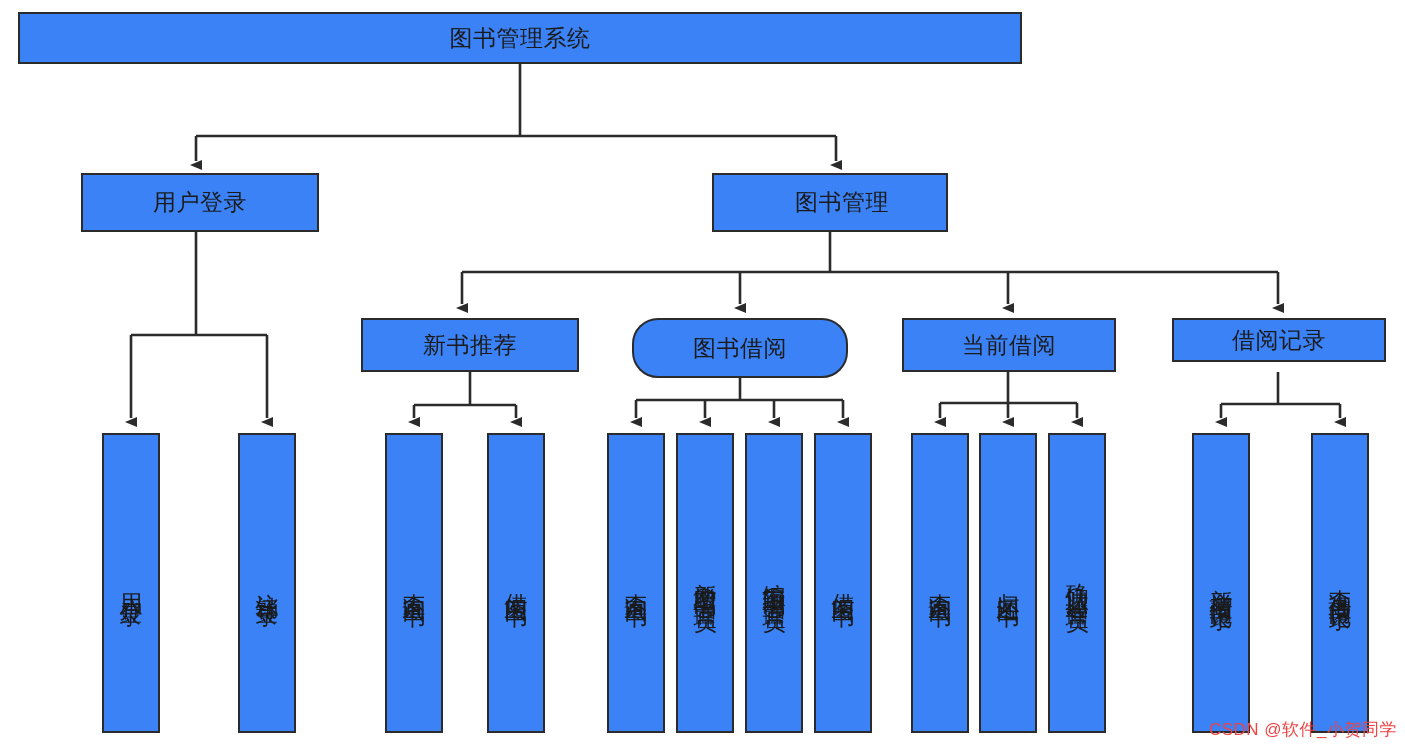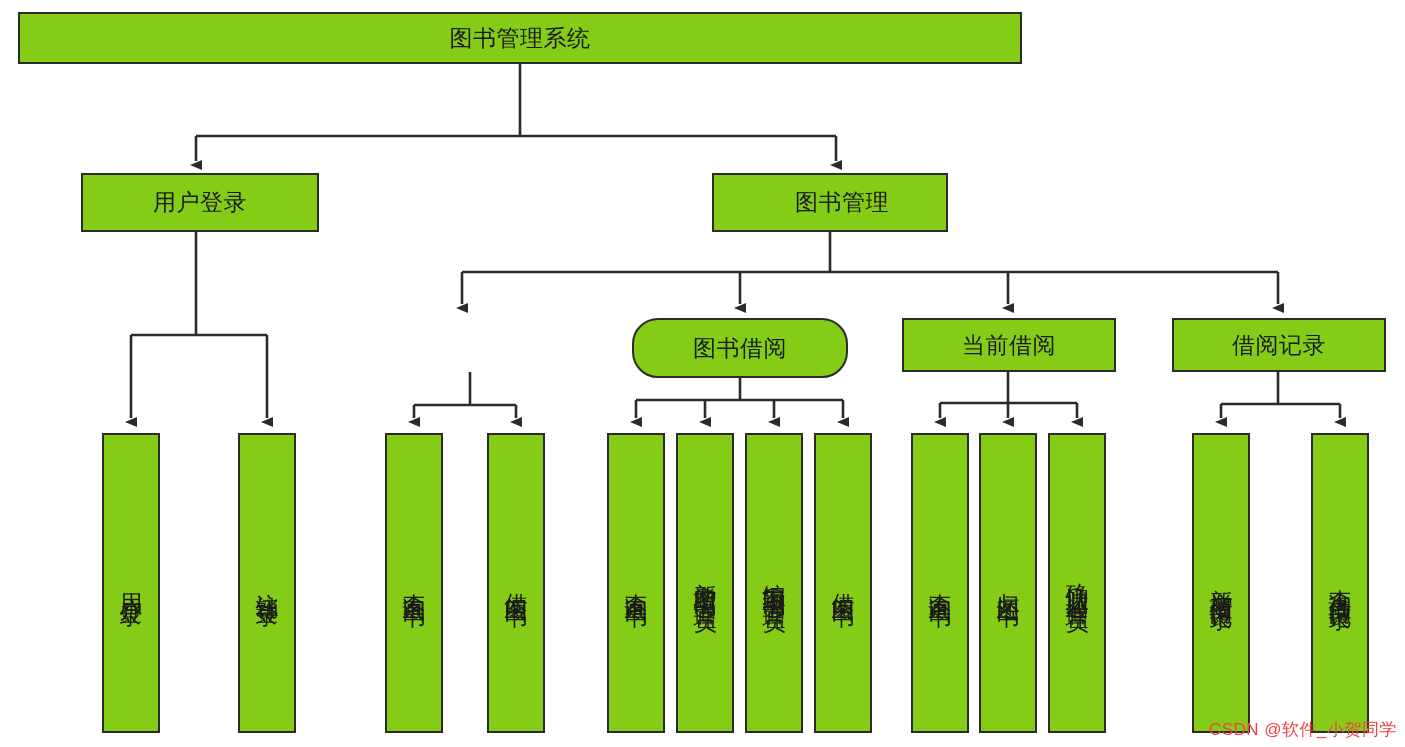--- a/index.html
+++ b/index.html
@@ -22,21 +22,21 @@
     left: 0;
     top: 0;
     width: 1405px;
     height: 747px;
     pointer-events: none;
   }
   .node {
     position: absolute;
     box-sizing: border-box;
     border: 2px solid #2b2b2b;
-    background: #84cc16;
+    background: #3b82f6;
     display: flex;
     align-items: center;
     justify-content: center;
     color: #1a1a1a;
   }
   .node.horiz {
     font-size: 23px;
     letter-spacing: 0.5px;
   }
   .node.vert {
@@ -124,27 +124,30 @@
     <span class="label">图书管理系统</span>
   </div>
 
   <div class="node horiz" style="left:81px; top:173px; width:238px; height:59px;">
     <span class="label">用户登录</span>
   </div>
   <div class="node horiz" style="left:712px; top:173px; width:236px; height:59px;padding-left:24px;">
     <span class="label">图书管理</span>
   </div>
 
+  <div class="node horiz" style="left:361px; top:318px; width:218px; height:54px;">
+    <span class="label">新书推荐</span>
+  </div>
   <div class="node horiz" style="left:632px; top:318px; width:216px; height:60px;border-radius:26px;">
     <span class="label">图书借阅</span>
   </div>
   <div class="node horiz" style="left:902px; top:318px; width:214px; height:54px;">
     <span class="label">当前借阅</span>
   </div>
-  <div class="node horiz" style="left:1172px; top:318px; width:214px; height:54px;">
+  <div class="node horiz" style="left:1172px; top:318px; width:214px; height:44px;">
     <span class="label">借阅记录</span>
   </div>
 
   <div class="node vert" style="left:102px; top:433px; width:58px; height:300px;">
     <span class="vtext">用户登录</span>
   </div>
   <div class="node vert" style="left:238px; top:433px; width:58px; height:300px;">
     <span class="vtext">注销登录</span>
   </div>
 

